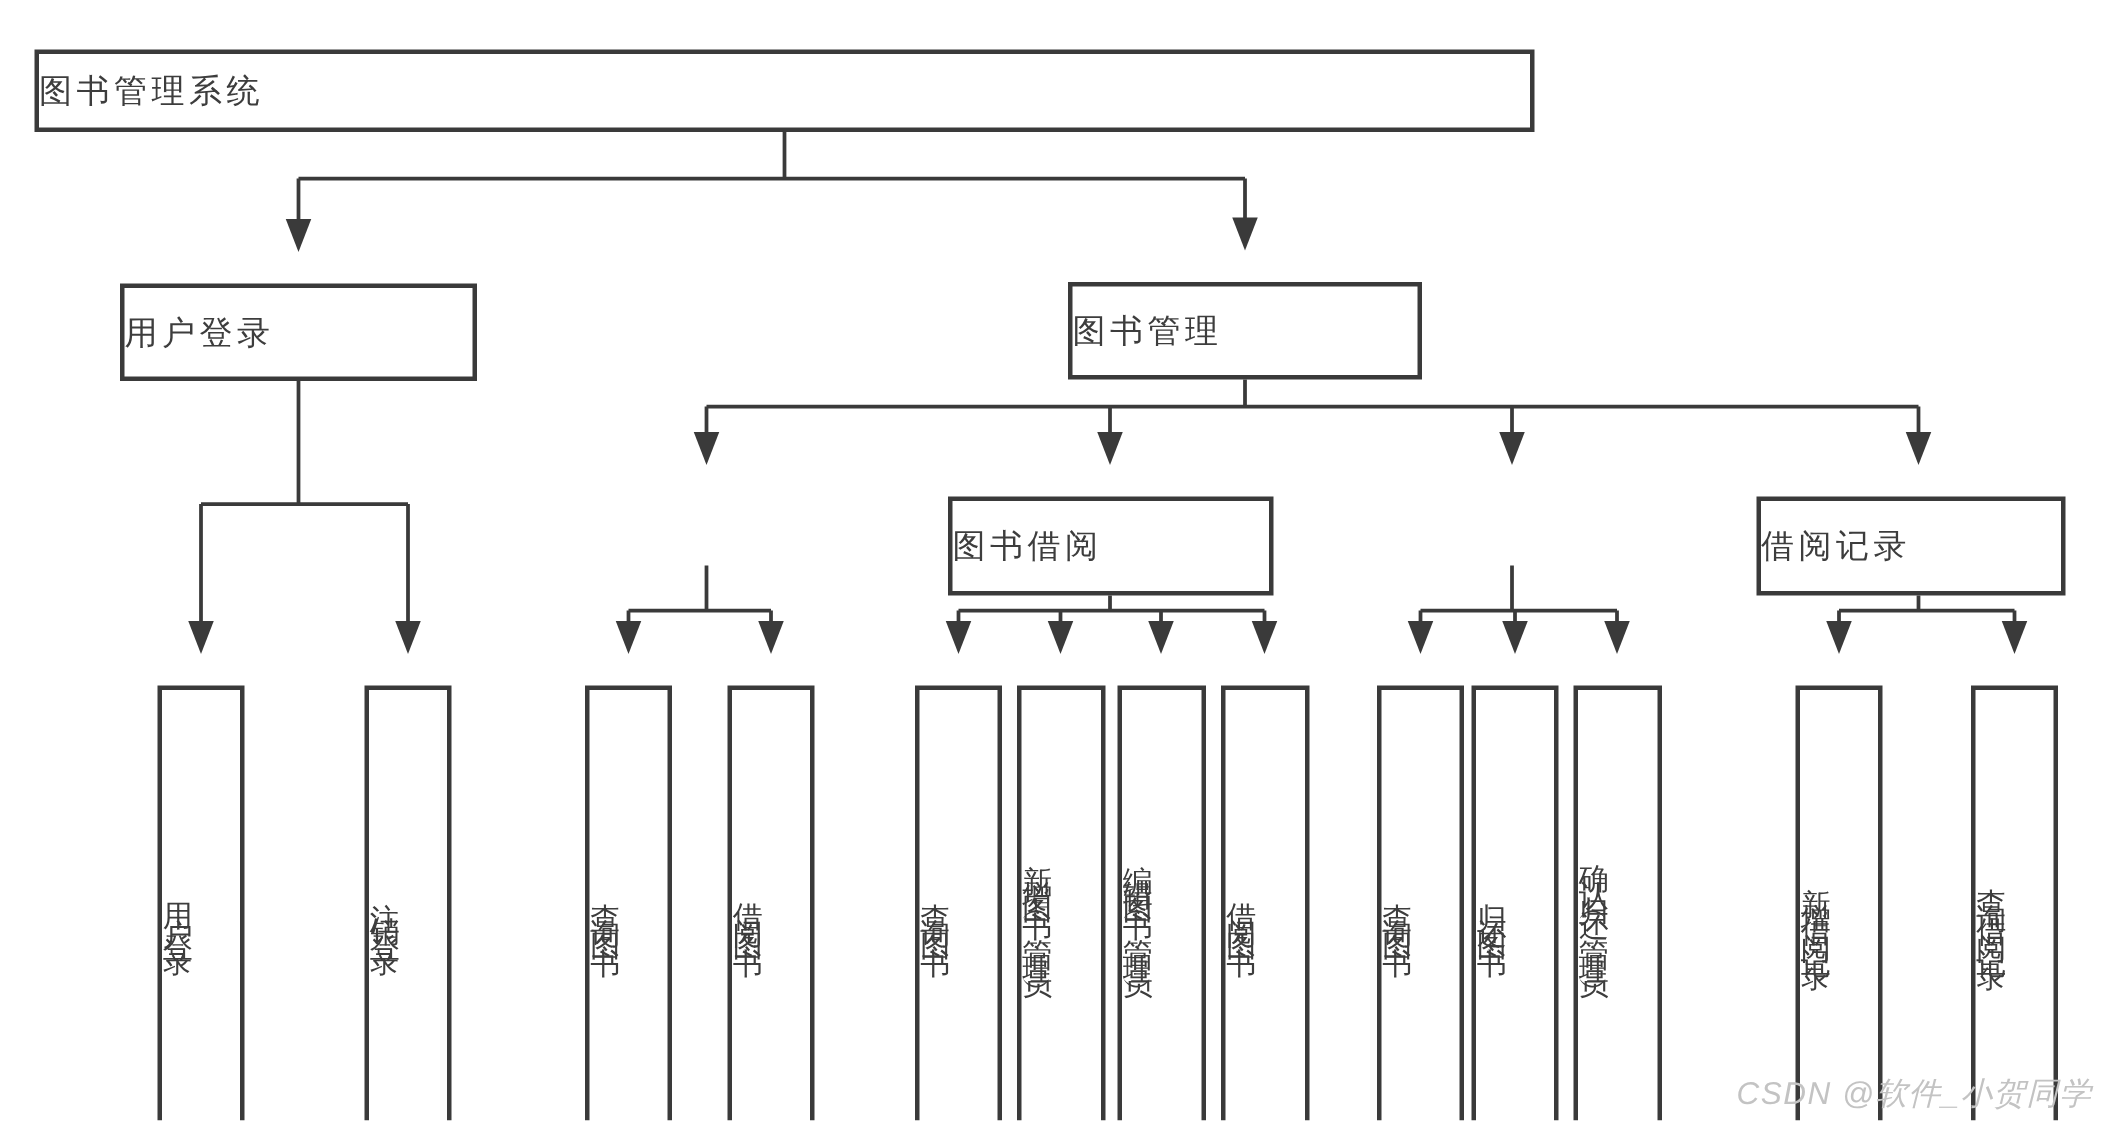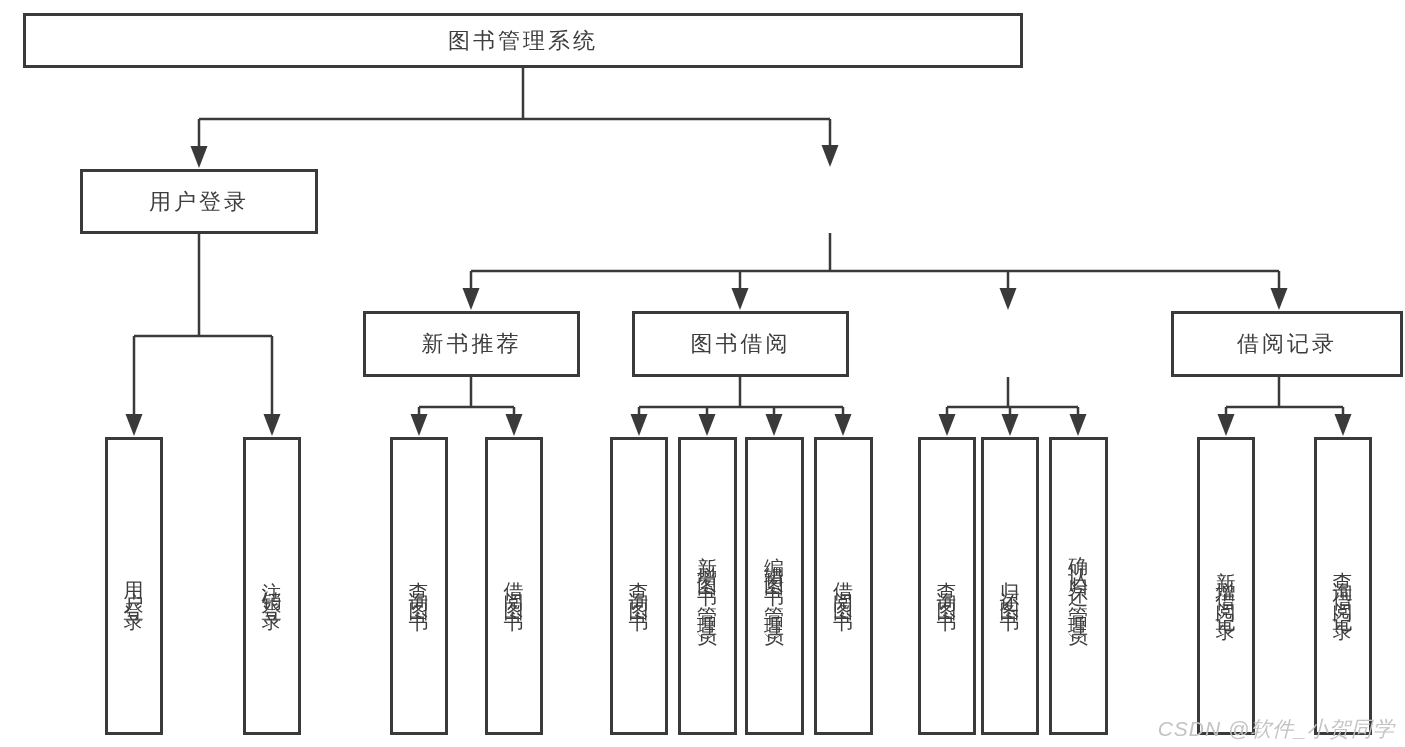--- a/index.html
+++ b/index.html
@@ -18,22 +18,23 @@
   }
   .connectors path { stroke: var(--line, #3a3a3a); stroke-width: 2.5; fill: none; }
   .connectors polygon { fill: var(--line, #3a3a3a); }
   .box {
     position: absolute;
     box-sizing: border-box;
     border: 3px solid var(--line, #3a3a3a);
     background: #ffffff;
     display: flex;
     align-items: center;
-    justify-content: center;
+    justify-content: flex-start;
     z-index: 2;
+    margin-top: 20px;
   }
   .box .lbl {
     font-size: 22px;
     color: var(--text, #3d3d3d);
     letter-spacing: 3px;
     white-space: nowrap;
   }
   .box.v .lbl {
     writing-mode: vertical-rl;
     text-orientation: mixed;
@@ -92,28 +93,28 @@
     </g>
   </svg>
 
   <div class="box" style="left:23px;top:13px;width:1000px;height:55px">
     <span class="lbl">图书管理系统</span>
   </div>
 
   <div class="box" style="left:80px;top:169px;width:238px;height:65px">
     <span class="lbl">用户登录</span>
   </div>
+  <div class="box" style="left:712px;top:168px;width:236px;height:65px">
+    <span class="lbl">图书管理</span>
+  </div>
 
-  <div class="box" style="left:363px;top:311px;width:217px;height:66px">
-    <span class="lbl">新书推荐</span>
-  </div>
   <div class="box" style="left:632px;top:311px;width:217px;height:66px">
     <span class="lbl">图书借阅</span>
   </div>
-  <div class="box" style="left:1171px;top:311px;width:232px;height:66px">
+  <div class="box" style="left:1171px;top:311px;width:206px;height:66px">
     <span class="lbl">借阅记录</span>
   </div>
 
   <div class="box v" style="left:105px;top:437px;width:58px;height:298px">
     <span class="lbl">用户登录</span>
   </div>
   <div class="box v" style="left:243px;top:437px;width:58px;height:298px">
     <span class="lbl">注销登录</span>
   </div>
   <div class="box v" style="left:390px;top:437px;width:58px;height:298px">

